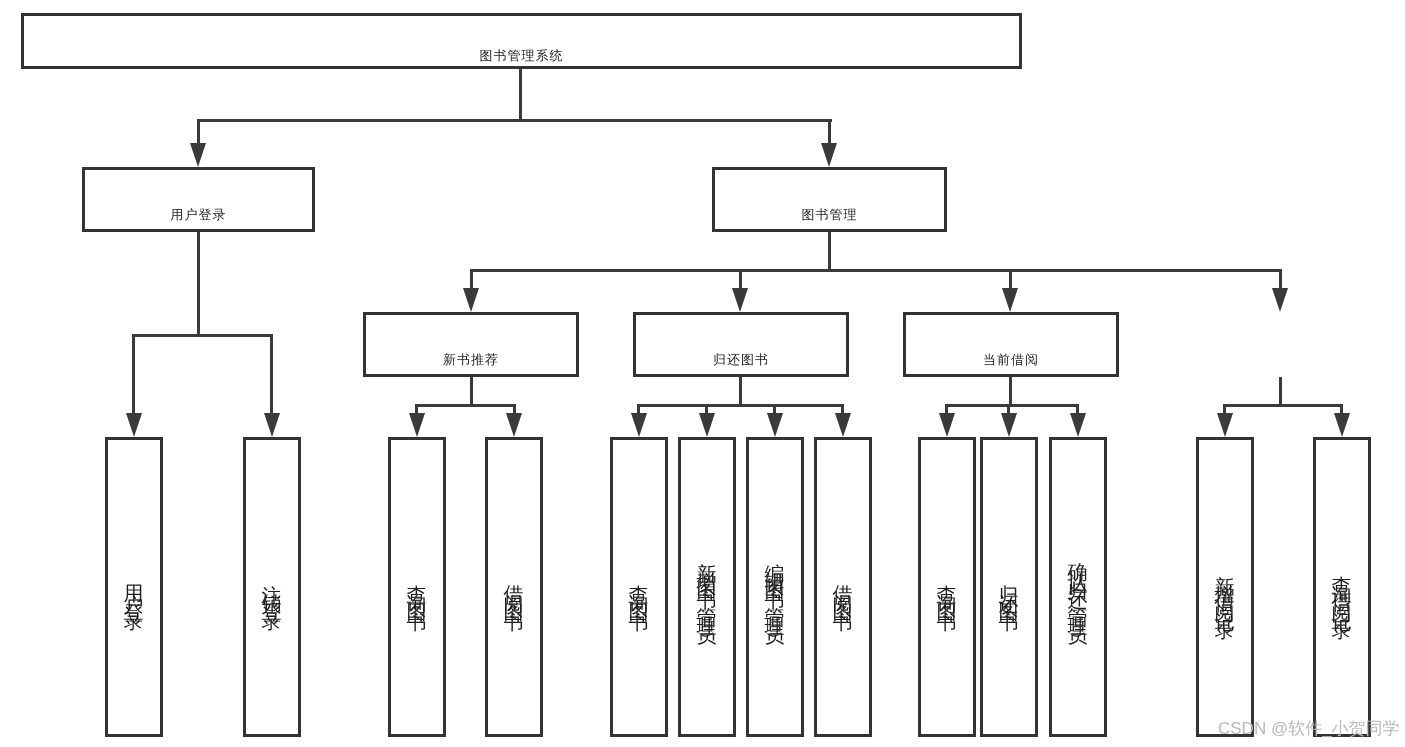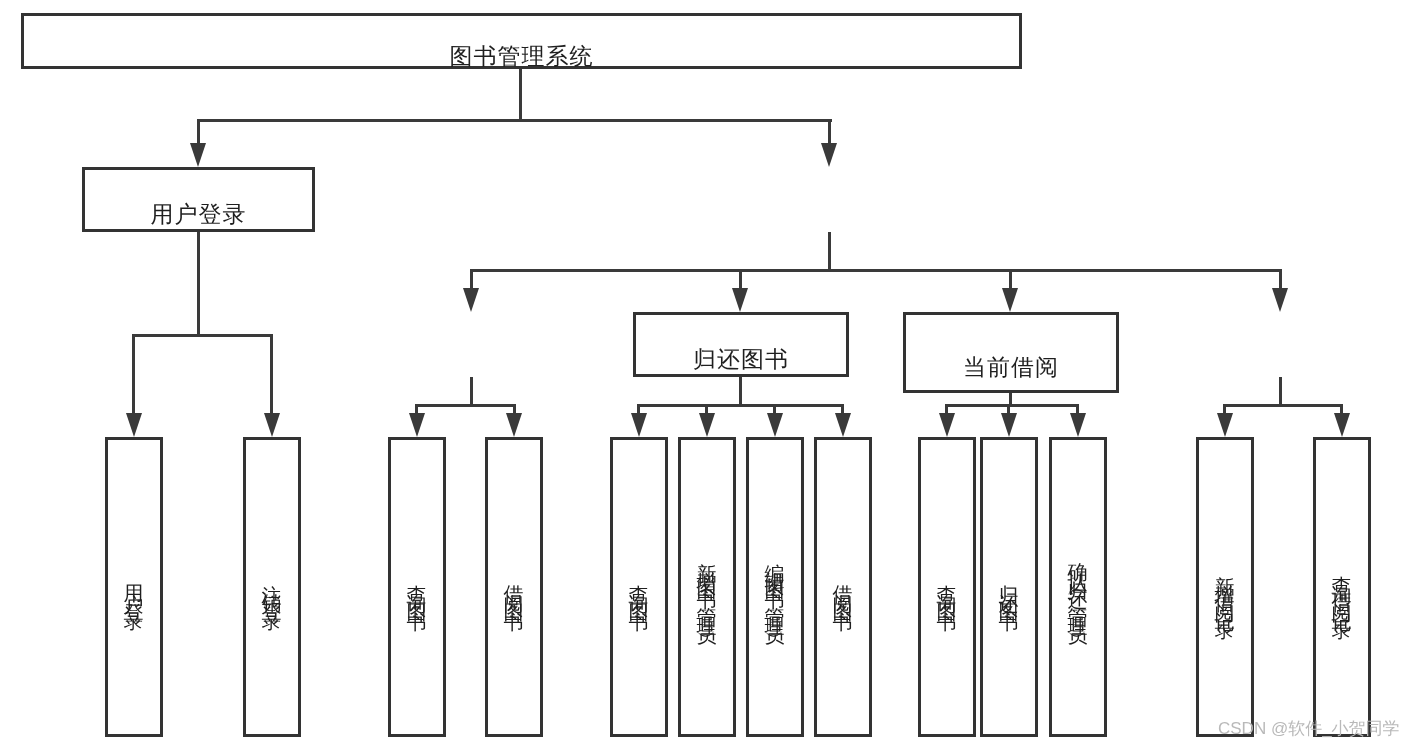--- a/index.html
+++ b/index.html
@@ -21,21 +21,21 @@
     position:absolute;
     box-sizing:border-box;
     background:var(--fill);
     border:3px solid var(--border);
     display:flex;
     align-items:center;
     justify-content:center;
   }
   .label-h{
     color:var(--text);
-    font-size:23px;
+    font-size:13px;
     letter-spacing:1px;
     white-space:nowrap;
     margin-top:30px;
   }
   .leaf .label-v{
     color:var(--text);
     font-size:20px;
     writing-mode:vertical-rl;
     text-orientation:mixed;
     letter-spacing:9px;
@@ -124,25 +124,31 @@
   <div class="arr" style="left:1217px;top:413px;"></div>
   <div class="arr" style="left:1334px;top:413px;"></div>
 
   <div class="box" style="left:21px;top:13px;width:1001px;height:56px;">
     <span class="label-h">图书管理系统</span>
   </div>
 
   <div class="box" style="left:82px;top:167px;width:233px;height:65px;">
     <span class="label-h">用户登录</span>
   </div>
+  <div class="box" style="left:712px;top:167px;width:235px;height:65px;">
+    <span class="label-h">图书管理</span>
+  </div>
 
+  <div class="box" style="left:363px;top:312px;width:216px;height:65px;">
+    <span class="label-h">新书推荐</span>
+  </div>
   <div class="box" style="left:633px;top:312px;width:216px;height:65px;">
     <span class="label-h">归还图书</span>
   </div>
-  <div class="box" style="left:903px;top:312px;width:216px;height:81px;">
+  <div class="box" style="left:903px;top:312px;width:216px;height:65px;">
     <span class="label-h">当前借阅</span>
   </div>
 
   <div class="box leaf" style="left:105px;top:437px;width:58px;height:300px;">
     <span class="label-v">用户登录</span>
   </div>
   <div class="box leaf" style="left:243px;top:437px;width:58px;height:300px;">
     <span class="label-v">注销登录</span>
   </div>
 

